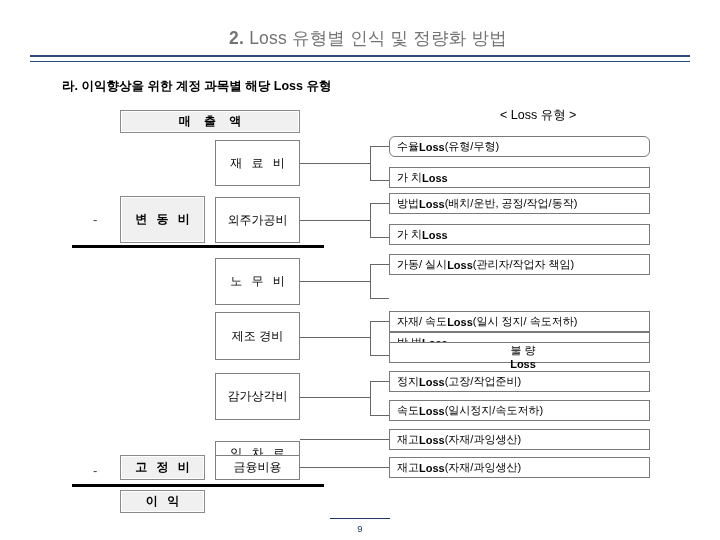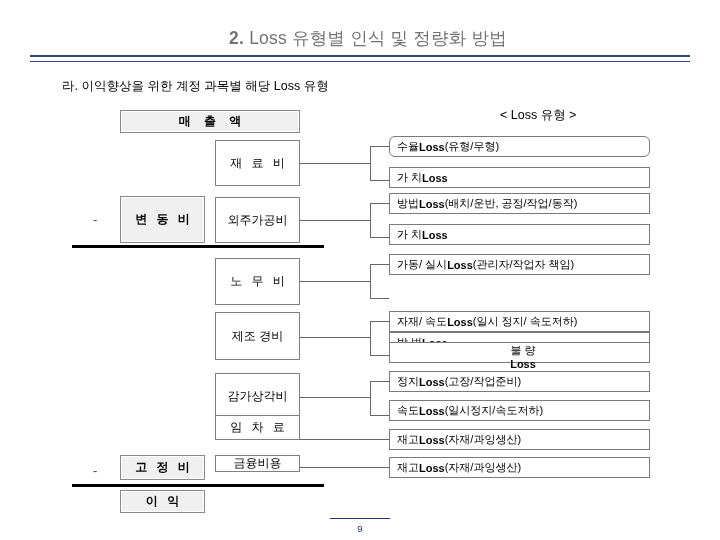--- a/index.html
+++ b/index.html
@@ -40,21 +40,21 @@
     border-top: 2px solid #2e4a7d;
     border-bottom: 1px solid #2e4a7d;
   }
 
   
   #section-heading {
     position: absolute;
     left: 62px;
     top: 78px;
     font-size: 12.5px;
-    font-weight: normal;
+    font-weight: bold;
     color: #000;
     white-space: nowrap;
   }
 
   
   #loss-caption {
     position: absolute;
     left: 500px;
     top: 107px;
     font-size: 12.5px;
@@ -207,25 +207,25 @@
 </div>
 
 <div class="box center" style="left:215px; top:312px; width:85px; height:48px;justify-content:center;">
   <span class="lbl">제조 경비</span>
 </div>
 
 <div class="box center" style="left:215px; top:373px; width:85px; height:47px;">
   <span class="lbl">감가상각비</span>
 </div>
 
-<div class="box center" style="left:215px; top:415px; width:85px; height:25px;">
+<div class="box center" style="left:215px; top:441px; width:85px; height:25px;">
   <span class="lbl sp2">임 차 료</span>
 </div>
 
-<div class="box center" style="left:215px; top:455px; width:85px; height:17px;">
+<div class="box center" style="left:215px; top:455px; width:85px; height:25px;">
   <span class="lbl">금융비용</span>
 </div>
 
 <div class="hline" style="left:300px; top:163px; width:70px;"></div>
 <div class="vline" style="left:370px; top:146px; height:34px;"></div>
 <div class="hline" style="left:370px; top:146px; width:19px;"></div>
 <div class="hline" style="left:370px; top:180px; width:19px;"></div>
 
 <div class="hline" style="left:300px; top:220px; width:70px;"></div>
 <div class="vline" style="left:370px; top:203px; height:34px;"></div>

